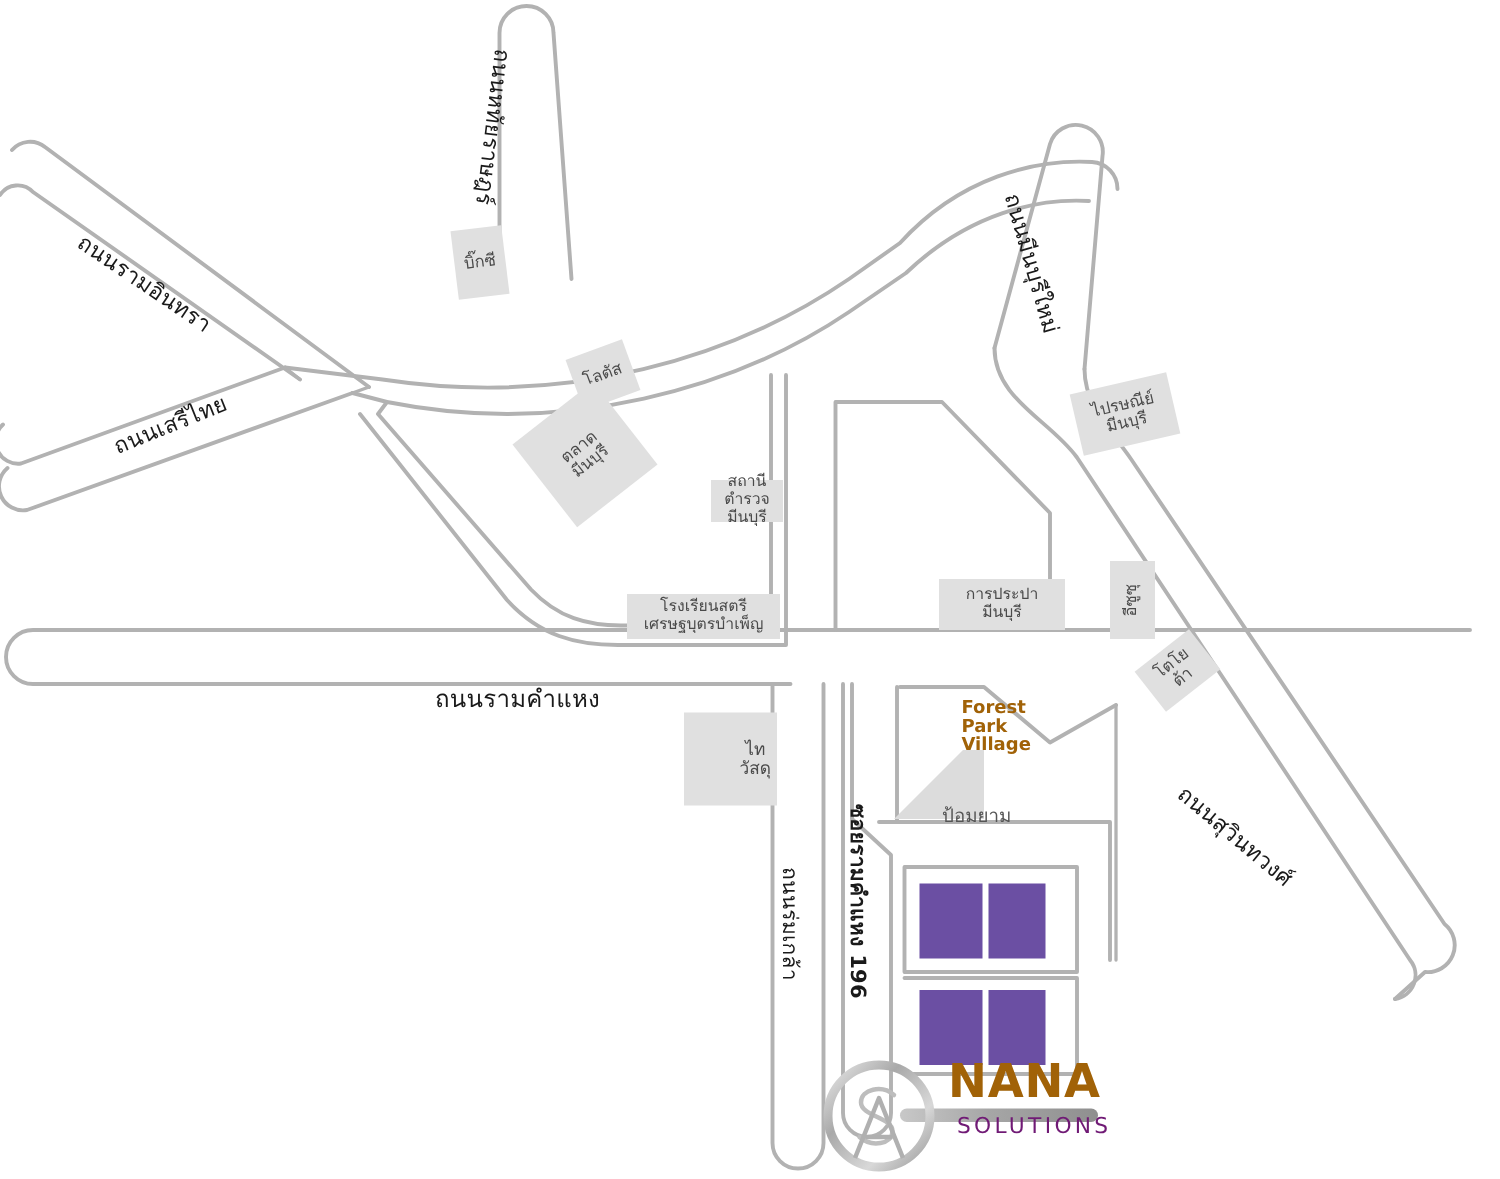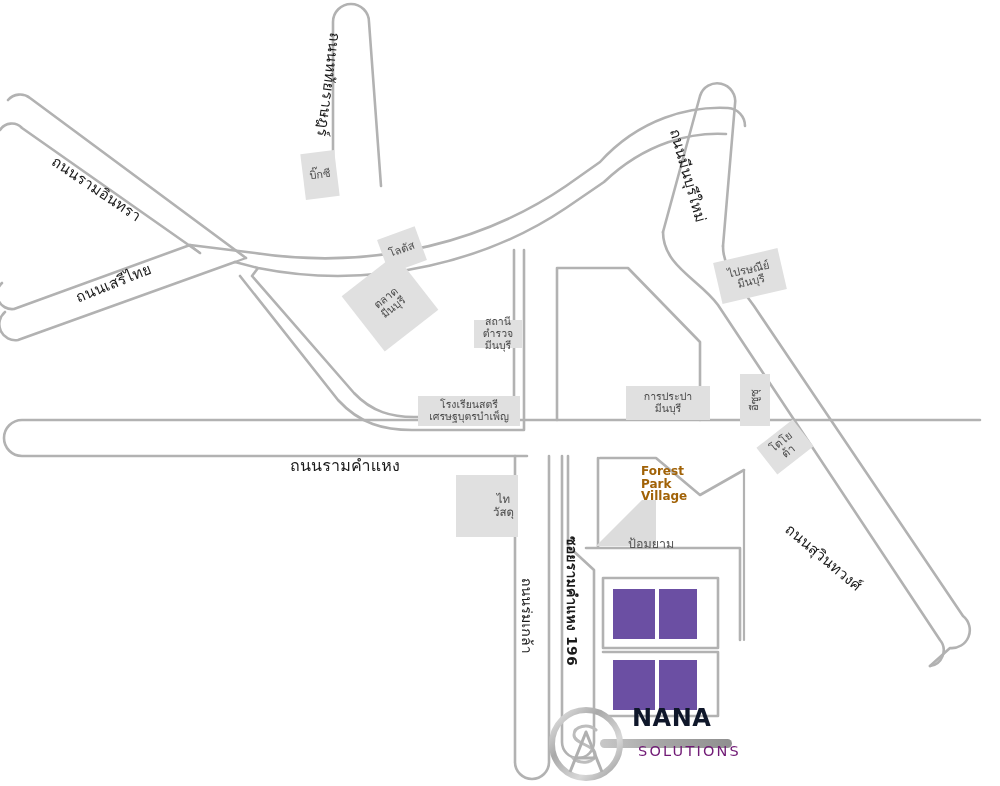--- a/index.html
+++ b/index.html
@@ -95,23 +95,23 @@
     top: 33px;
     width: 132px;
     height: 9px;
     border-radius: 5px;
     background: linear-gradient(90deg,#c8c8c8,#a6a6a6 45%,#8f8f8f);
   }
   #logo-nana {
     position: absolute;
     left: 84px;
     top: 0px;
-    font-size: 24px;
+    font-size: 31px;
     font-weight: bold;
-    color: #0f172a;
+    color: #a16207;
     letter-spacing: 0.5px;
     line-height: 1;
   }
   #logo-solutions {
     position: absolute;
     left: 90px;
     top: 38px;
     font-size: 14.5px;
     color: #701a75;
     letter-spacing: 2.2px;

